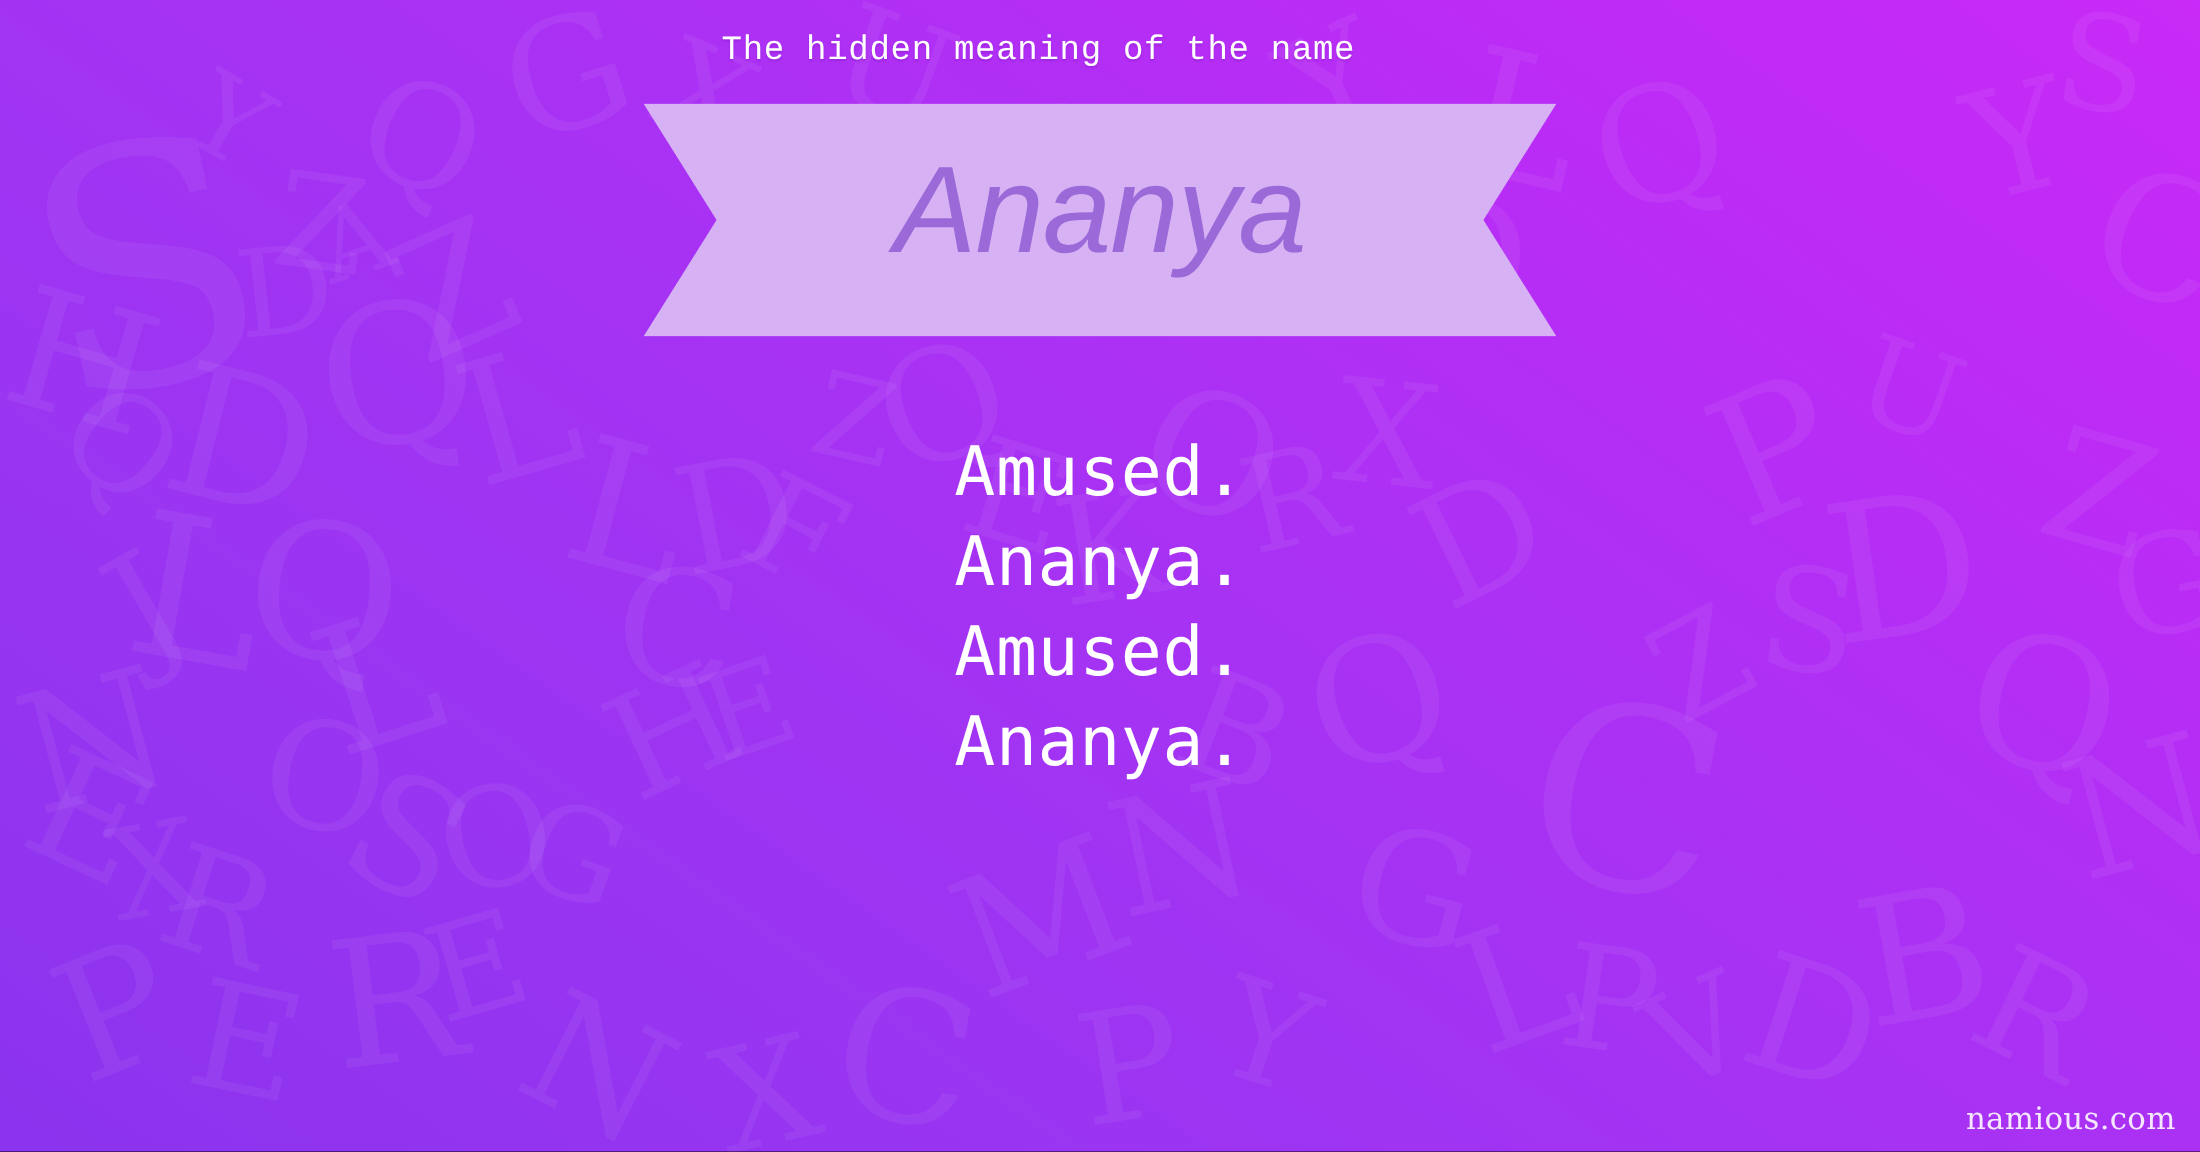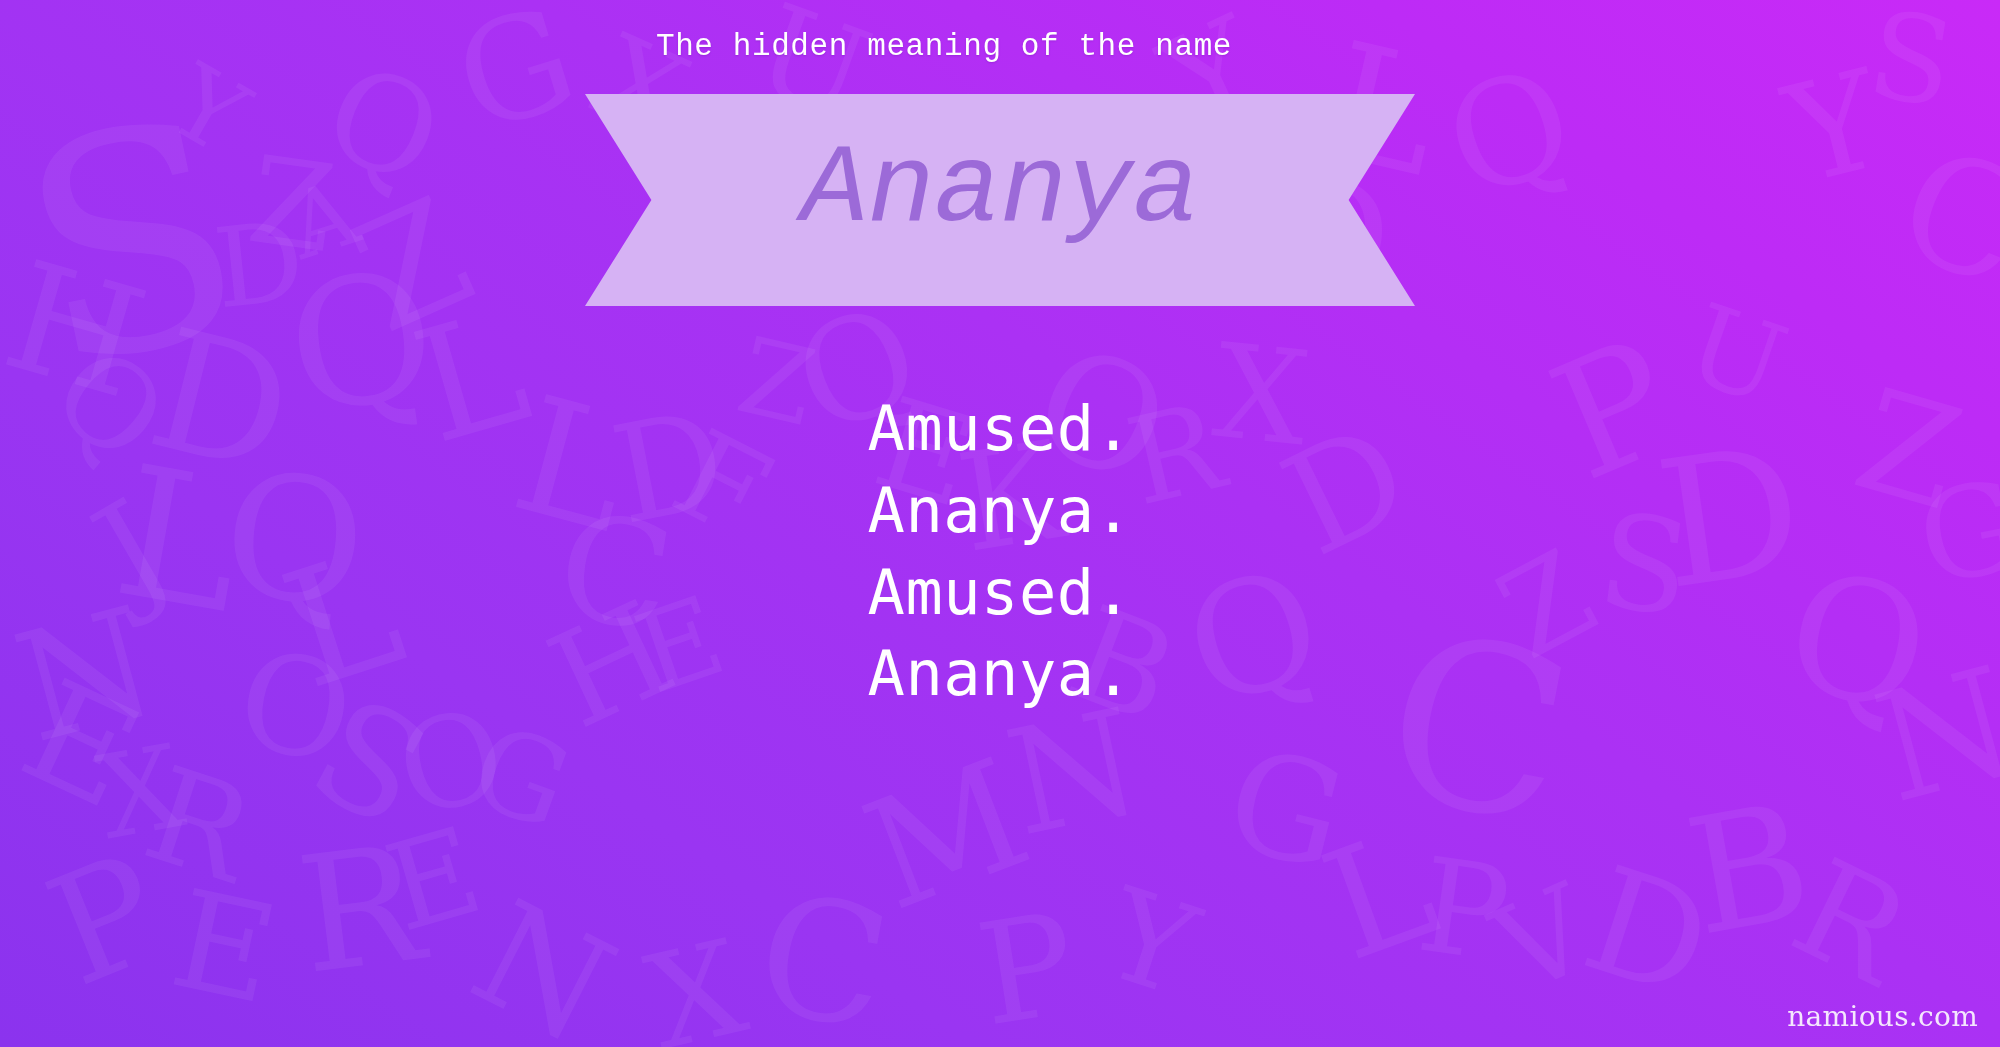--- a/index.html
+++ b/index.html
@@ -63,21 +63,21 @@
     -webkit-clip-path: polygon(0% 0%, 100% 0%, 92% 50%, 100% 100%, 0% 100%, 8% 50%);
     clip-path: polygon(0% 0%, 100% 0%, 92% 50%, 100% 100%, 0% 100%, 8% 50%);
   }
   #banner-name {
     position: absolute;
     inset: 0;
     display: flex;
     align-items: center;
     justify-content: center;
     color: #9c6ad8;
-    font-family: Liberation Mono, monospace;
+    font-family: Liberation Sans, sans-serif;
     font-size: 112px;
     font-style: italic;
     font-weight: 400;
     letter-spacing: -1px;
     padding-bottom: 20px;
     box-sizing: border-box;
   }
 
   
   #meanings {

